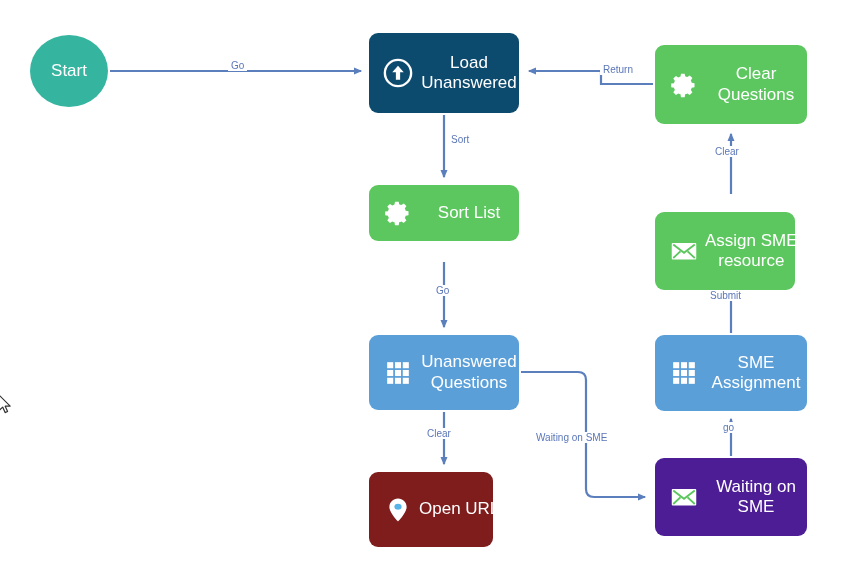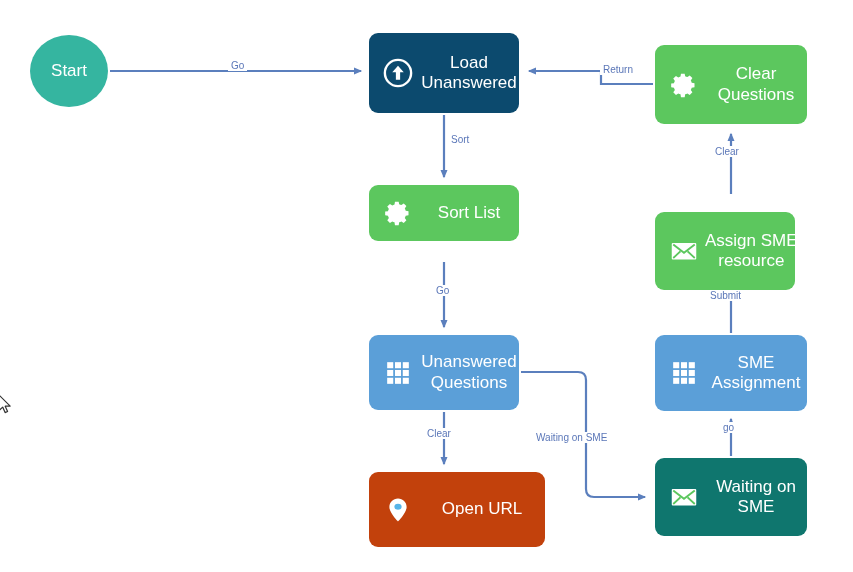--- a/index.html
+++ b/index.html
@@ -206,31 +206,31 @@
           <rect x="16.4" y="16.4" width="5.6" height="5.6"></rect>
         </g>
       </svg>
     </span>
     <span class="node-label">
       <span class="ln">SME</span>
       <span class="ln">Assignment</span>
     </span>
   </div>
 
-  <div class="node rect" style="left:369px; top:472px; width:176px; height:75px; background:#c2410c;">
+  <div class="node rect" style="left:369px; top:472px; width:124px; height:75px; background:#7f1d1d;">
     <span class="node-icon">
       <svg width="28" height="28" viewBox="0 0 24 24">
         <path fill="#ffffff" d="M12 2.2c-4.1 0-7.4 3.2-7.4 7.2 0 5.2 7.4 12.4 7.4 12.4s7.4-7.2 7.4-12.4c0-4-3.3-7.2-7.4-7.2z"></path>
         <ellipse cx="12" cy="9.2" rx="3.1" ry="2.5" fill="#56b4e8"></ellipse>
       </svg>
     </span>
     <span class="node-label">Open URL</span>
   </div>
 
-  <div class="node rect" style="left:655px; top:458px; width:152px; height:78px; background:#0f766e;">
+  <div class="node rect" style="left:655px; top:458px; width:152px; height:78px; background:#4c1d95;">
     <span class="node-icon">
       <svg width="30" height="30" viewBox="0 0 24 24">
         <rect x="2.2" y="5.6" width="19.6" height="13.2" rx="0.8" fill="#ffffff"></rect>
         <path d="M3.4 6.8 L12 13.4 L20.6 6.8" fill="none" stroke="#5cc75e" stroke-width="1.5"></path>
         <path d="M3.4 17.6 L9.2 12.2 M20.6 17.6 L14.8 12.2" fill="none" stroke="#5cc75e" stroke-width="1.4"></path>
       </svg>
     </span>
     <span class="node-label">
       <span class="ln">Waiting on</span>
       <span class="ln">SME</span>

